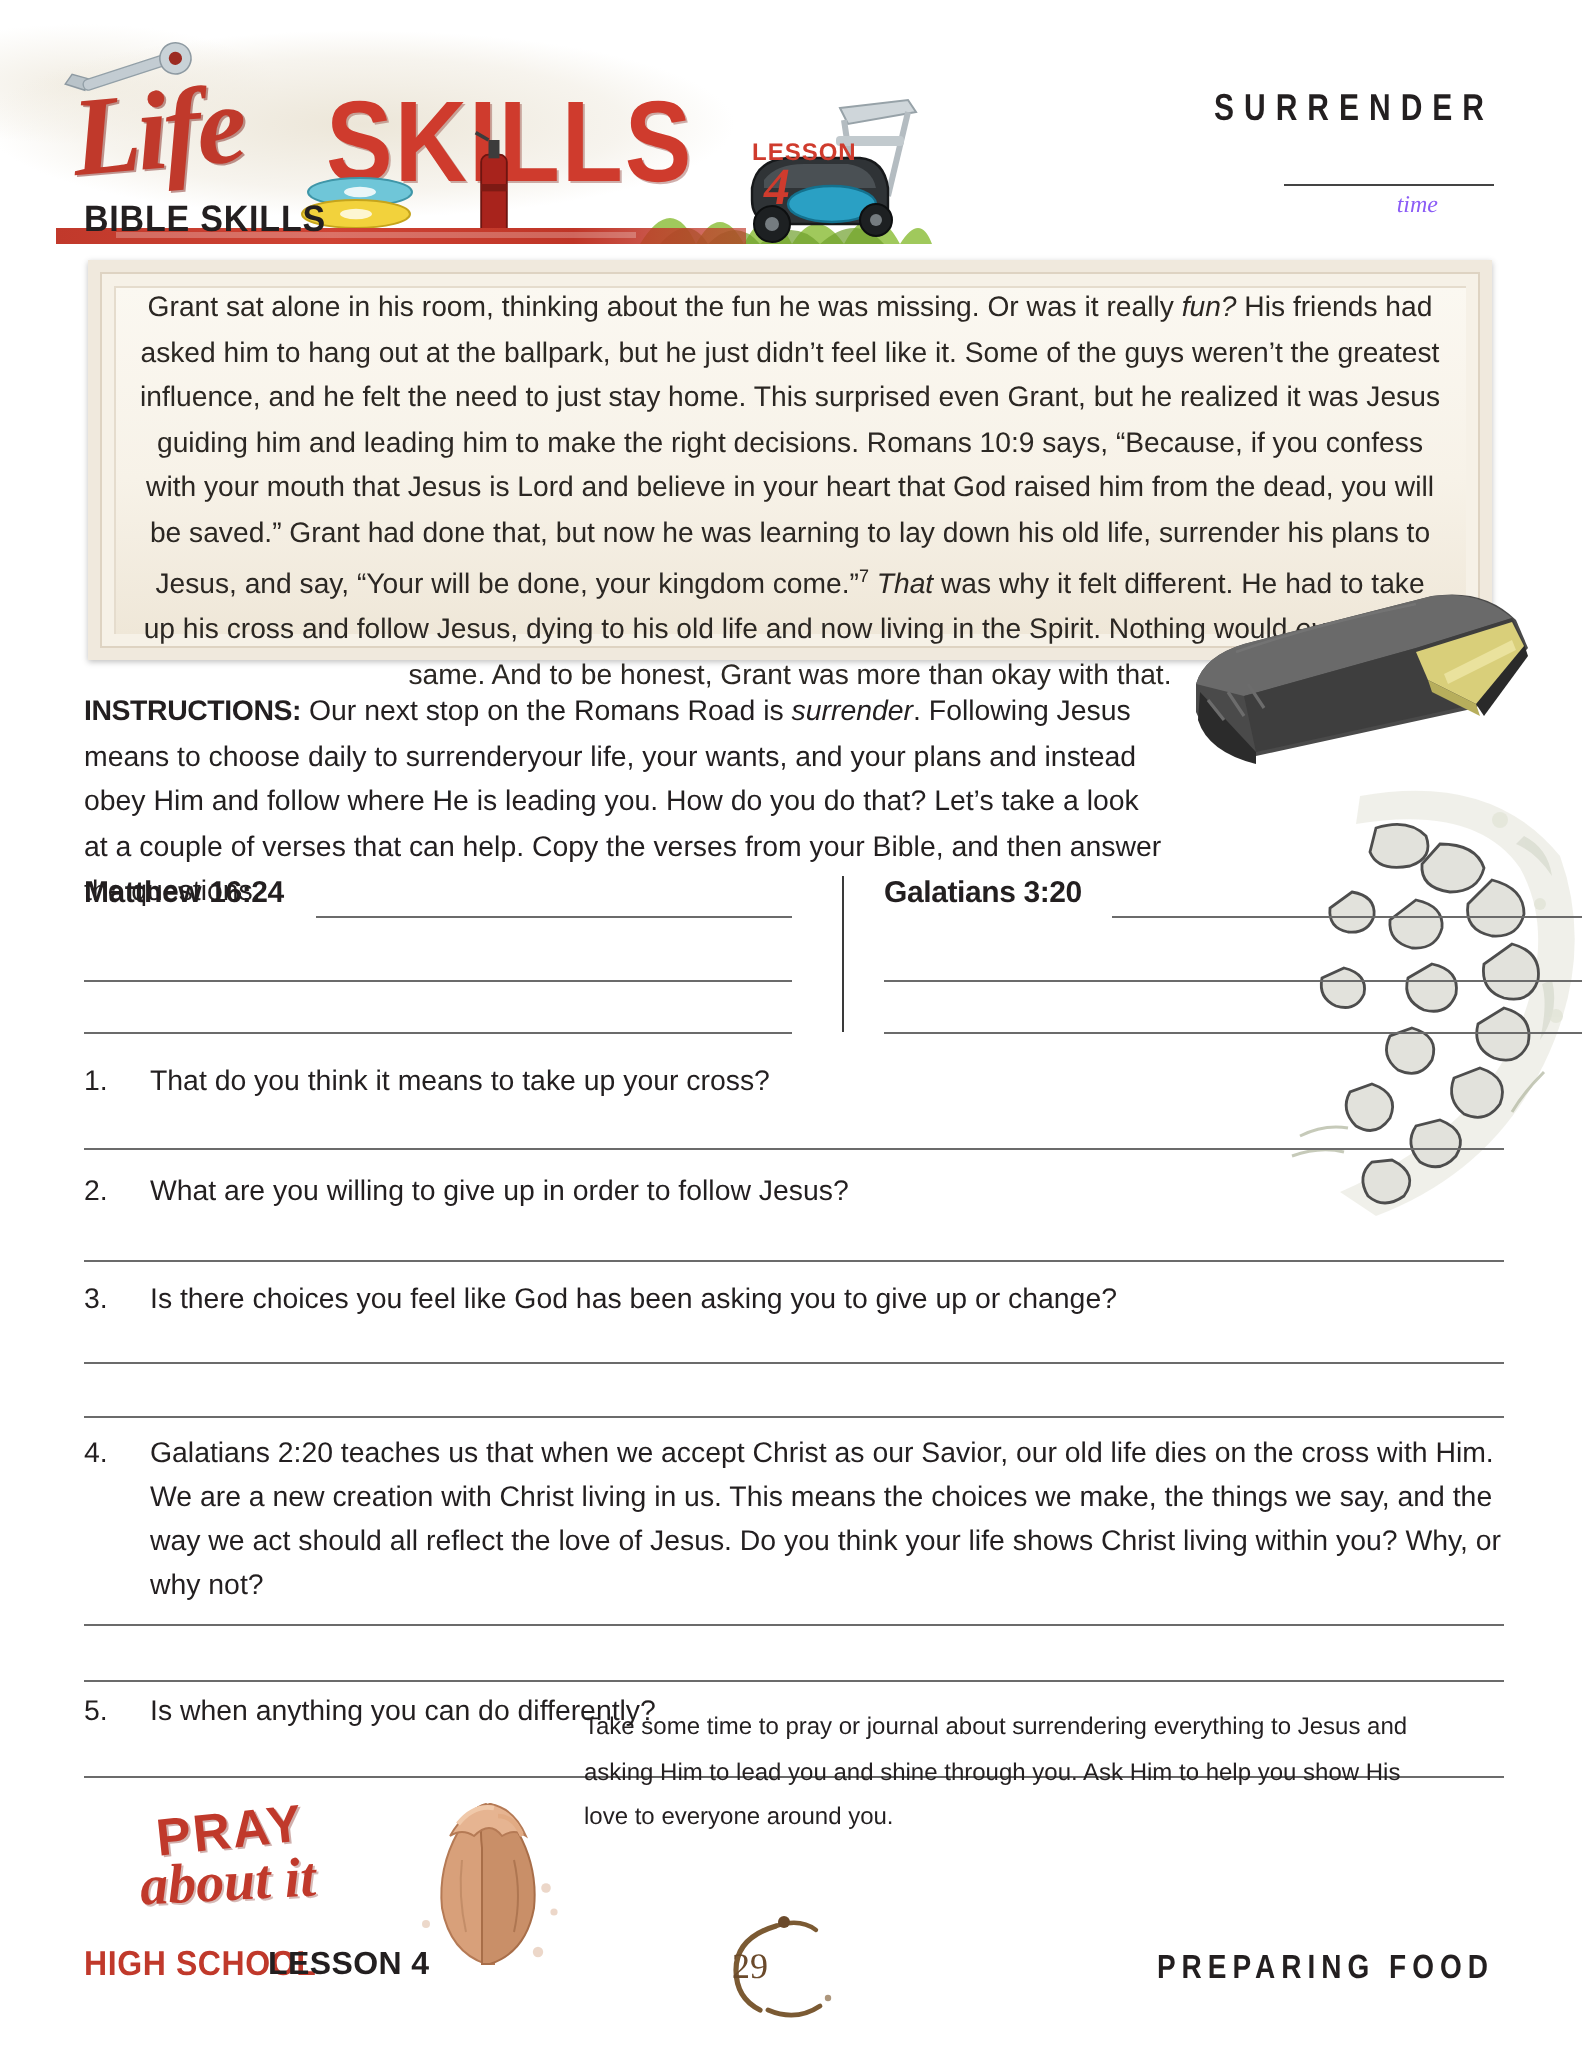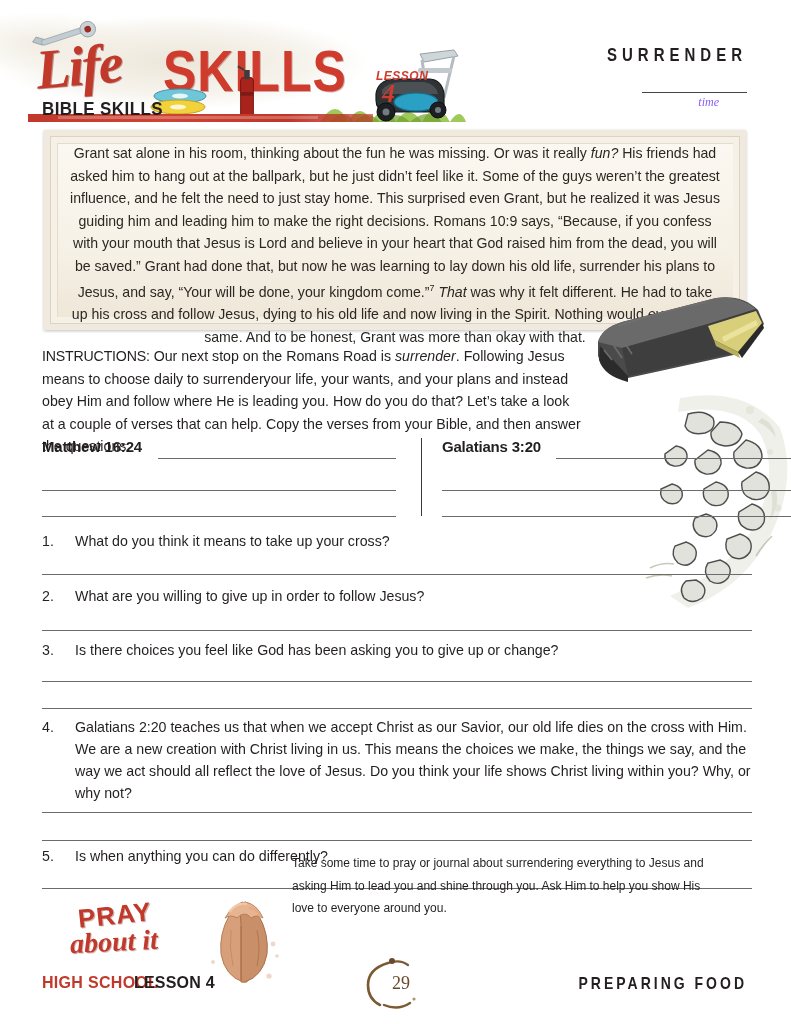--- a/index.html
+++ b/index.html
@@ -93,21 +93,20 @@
     width: 62px; height: 46px;
     color: #cf3b2d;
     font-weight: bold;
     text-align: left;
   }
   .lesson-badge .lesson-word {
     display: block;
     font-size: 12px;
     letter-spacing: 0.5px;
     line-height: 12px;
-    font-style: italic;
   }
   .lesson-badge .lesson-num {
     display: block;
     font-family: "Liberation Serif", serif;
     font-style: italic;
     font-size: 26px;
     line-height: 24px;
     margin-left: 6px;
   }
 
@@ -226,21 +225,21 @@
   .instructions {
     position: absolute;
     left: 42px; top: 345px;
     width: 540px;
     font-size: 14.2px;
     line-height: 22.5px;
     color: #231f20;
     z-index: 5;
   }
   .instructions b {
-    font-weight: normal;
+    font-weight: bold;
     letter-spacing: -0.2px;
   }
   .instructions i { font-style: italic; }
 
   
   .verse-area {
     position: absolute;
     left: 42px; top: 438px;
     width: 710px; height: 80px;
     z-index: 4;
@@ -368,21 +367,21 @@
     z-index: 6;
   }
   .page-num-wrap {
     position: absolute;
     left: 358px; top: 955px;
     width: 72px; height: 60px;
     z-index: 6;
   }
   .page-num {
     position: absolute;
-    left: 34px; top: 18px;
+    left: 8px; top: 18px;
     font-family: "Liberation Serif", serif;
     font-size: 18px;
     color: #6b4a2b;
   }
 </style>
 </head>
 <body>
 
 <div class="page">
 
@@ -522,21 +521,21 @@
     <div class="verse-col right">
       <span class="verse-ref">Galatians 3:20</span>
       <div class="verse-line" style="left:114px; top:20px; width:238px;"></div>
       <div class="verse-line" style="left:0px;   top:52px; width:352px;"></div>
       <div class="verse-line" style="left:0px;   top:78px; width:352px;"></div>
     </div>
   </div>
 
   <div class="q" style="left:42px; top:530px; width:640px;">
     <span class="num">1.</span>
-    <span class="txt">What do you think it means to take up your cross?</span>
+    <span class="txt">That do you think it means to take up your cross?</span>
   </div>
   <div class="ans-line" style="top:574px;"></div>
 
   <div class="q" style="left:42px; top:585px; width:640px;">
     <span class="num">2.</span>
     <span class="txt">What are you willing to give up in order to follow Jesus?</span>
   </div>
   <div class="ans-line" style="top:630px;"></div>
 
   <div class="q" style="left:42px; top:639px; width:660px;">

